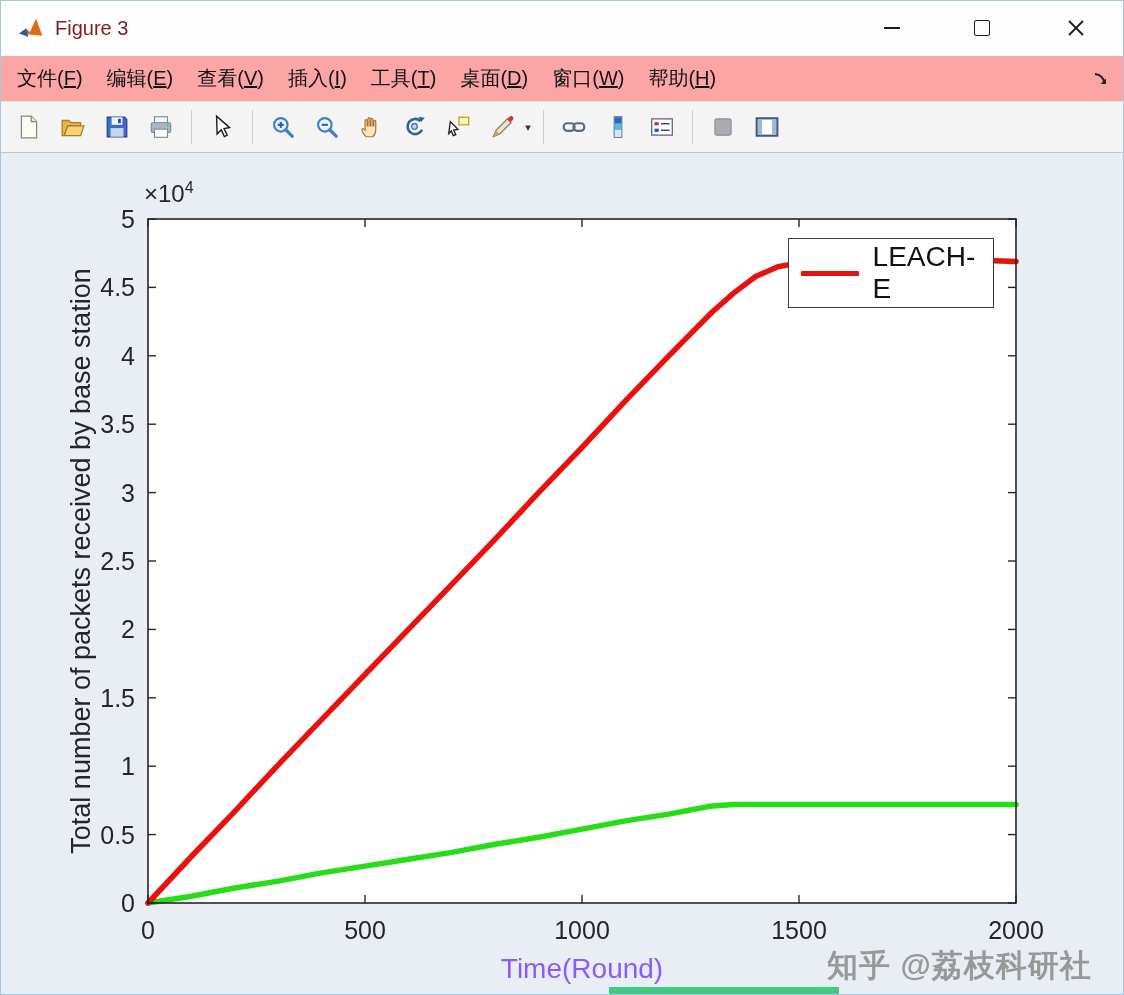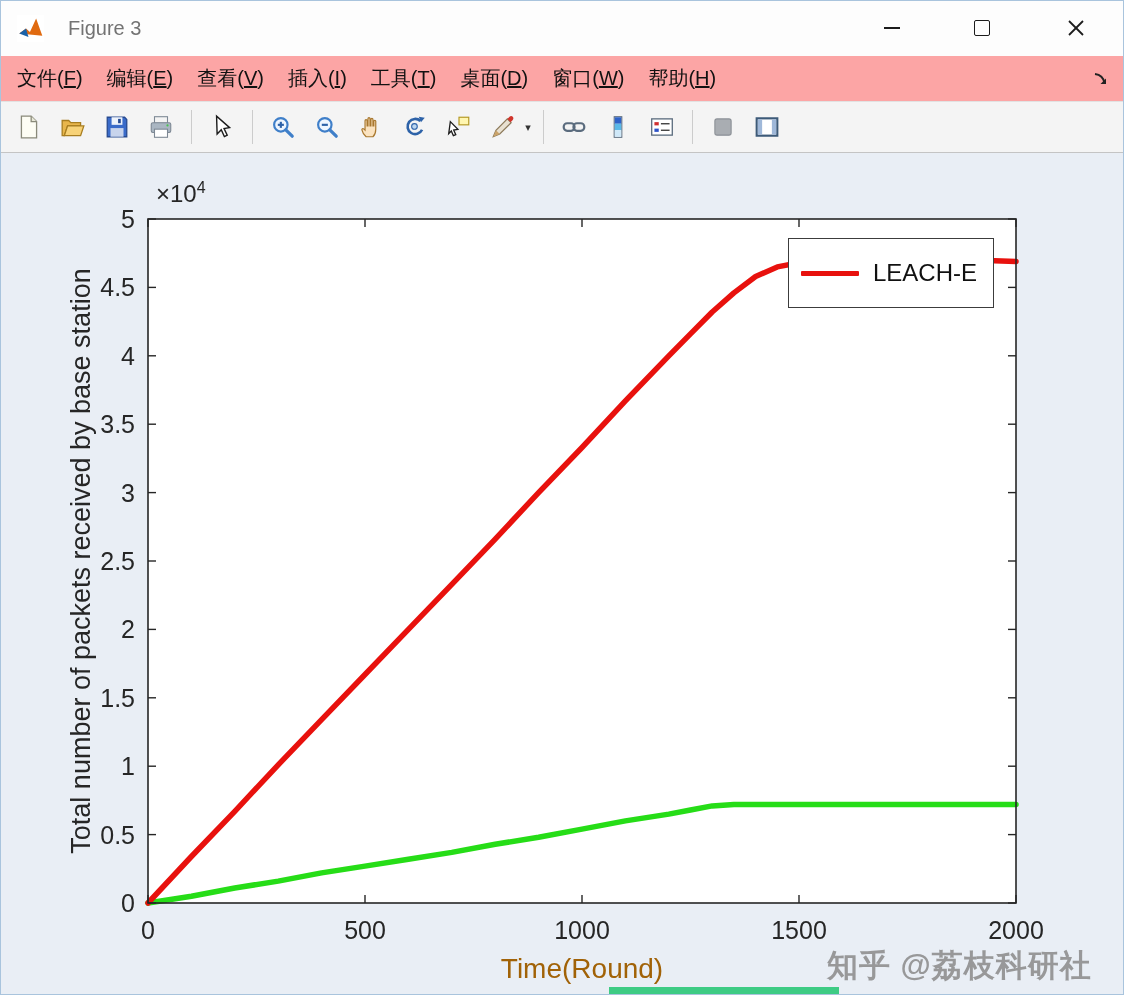--- a/index.html
+++ b/index.html
@@ -2,21 +2,21 @@
 <html><head>
 <meta charset="utf-8">
 <style>
   html,body{margin:0;padding:0;}
   body{font-family:"Liberation Sans","DejaVu Sans",sans-serif;background:#ffffff;}
   .window{position:relative;width:1124px;height:995px;background:#e9eef5;border:1px solid #a9c4dd;box-sizing:border-box;overflow:hidden;}
 
   
   .titlebar{position:absolute;left:0;top:0;width:100%;height:55px;background:#fdfdfd;display:flex;align-items:center;}
   .title-icon{width:27px;height:27px;margin-left:16px;display:inline-flex;}
-  .title-text{margin-left:24px;font-size:20px;color:#737373;}
+  .title-text{margin-left:11px;font-size:20px;color:#7f1d1d;}
   .win-btn{position:absolute;top:7px;width:46px;height:40px;display:flex;align-items:center;justify-content:center;cursor:pointer;}
   .btn-min{left:868px;}
   .btn-max{left:958px;}
   .btn-close{left:1052px;}
   .glyph-min{display:block;width:16px;height:0;border-top:2px solid #1c1c1c;}
   .glyph-max{display:block;width:14px;height:14px;border:1.8px solid #1c1c1c;border-radius:2px;}
 
   
   .menubar{position:absolute;left:0;top:55px;width:100%;height:45px;background:#fca5a5;display:flex;align-items:center;}
   .menu-item{font-size:20px;color:#121212;padding:0 12px;line-height:45px;cursor:default;white-space:nowrap;}
@@ -26,28 +26,28 @@
 
   
   .toolbar{position:absolute;left:0;top:100px;width:100%;height:52px;background:#f4f4f4;border-top:1px solid #e2e2e2;border-bottom:1px solid #c4c4c4;display:flex;align-items:center;padding-left:6px;box-sizing:border-box;}
   .tool-btn{width:40px;height:40px;margin:0 2px;display:flex;align-items:center;justify-content:center;border-radius:4px;cursor:pointer;}
   .tool-sep{width:1px;height:34px;background:#cccccc;margin:0 8px;}
   .brush-drop{width:14px;height:40px;display:flex;align-items:center;justify-content:center;font-size:11px;color:#333;cursor:pointer;margin-left:-4px;}
 
   
   .figure{position:absolute;left:0;top:152px;width:1124px;height:843px;background:#e9eef5;}
   .plot-svg{position:absolute;left:0;top:0;}
-  .offset-label{position:absolute;left:155px;top:26px;font-size:24px;color:#262626;}
+  .offset-label{position:absolute;left:143px;top:26px;font-size:24px;color:#262626;}
   .offset-label sup{font-size:16px;}
   .ylabel{position:absolute;left:80px;top:408px;transform:translate(-50%,-50%) rotate(-90deg);white-space:nowrap;font-size:27px;color:#262626;}
-  .xlabel{position:absolute;left:581px;top:800px;transform:translateX(-50%);font-size:28px;color:#a16207;}
+  .xlabel{position:absolute;left:581px;top:800px;transform:translateX(-50%);font-size:28px;color:#8b5cf6;}
   .legend{position:absolute;left:787px;top:85px;width:206px;height:70px;background:#ffffff;border:1px solid #3c3c3c;display:flex;flex-direction:column;justify-content:center;box-sizing:border-box;}
   .legend-row{display:flex;align-items:center;height:32px;padding-left:12px;}
   .legend-swatch{display:inline-block;width:58px;height:5px;border-radius:1px;}
-  .legend-label{margin-left:14px;font-size:24px;color:#111111;}
+  .legend-label{margin-left:14px;font-size:28px;color:#111111;}
   .watermark{position:absolute;left:826px;top:792px;font-size:31px;font-weight:600;color:#8a8a8a;opacity:.85;letter-spacing:1px;white-space:nowrap;}
   .bottom-strip{position:absolute;left:608px;top:834px;width:230px;height:9px;background:#3ecb84;}
 </style>
 </head>
 <body>
 
 <div class="window">
 
   <div class="titlebar">
     <span class="title-icon">

